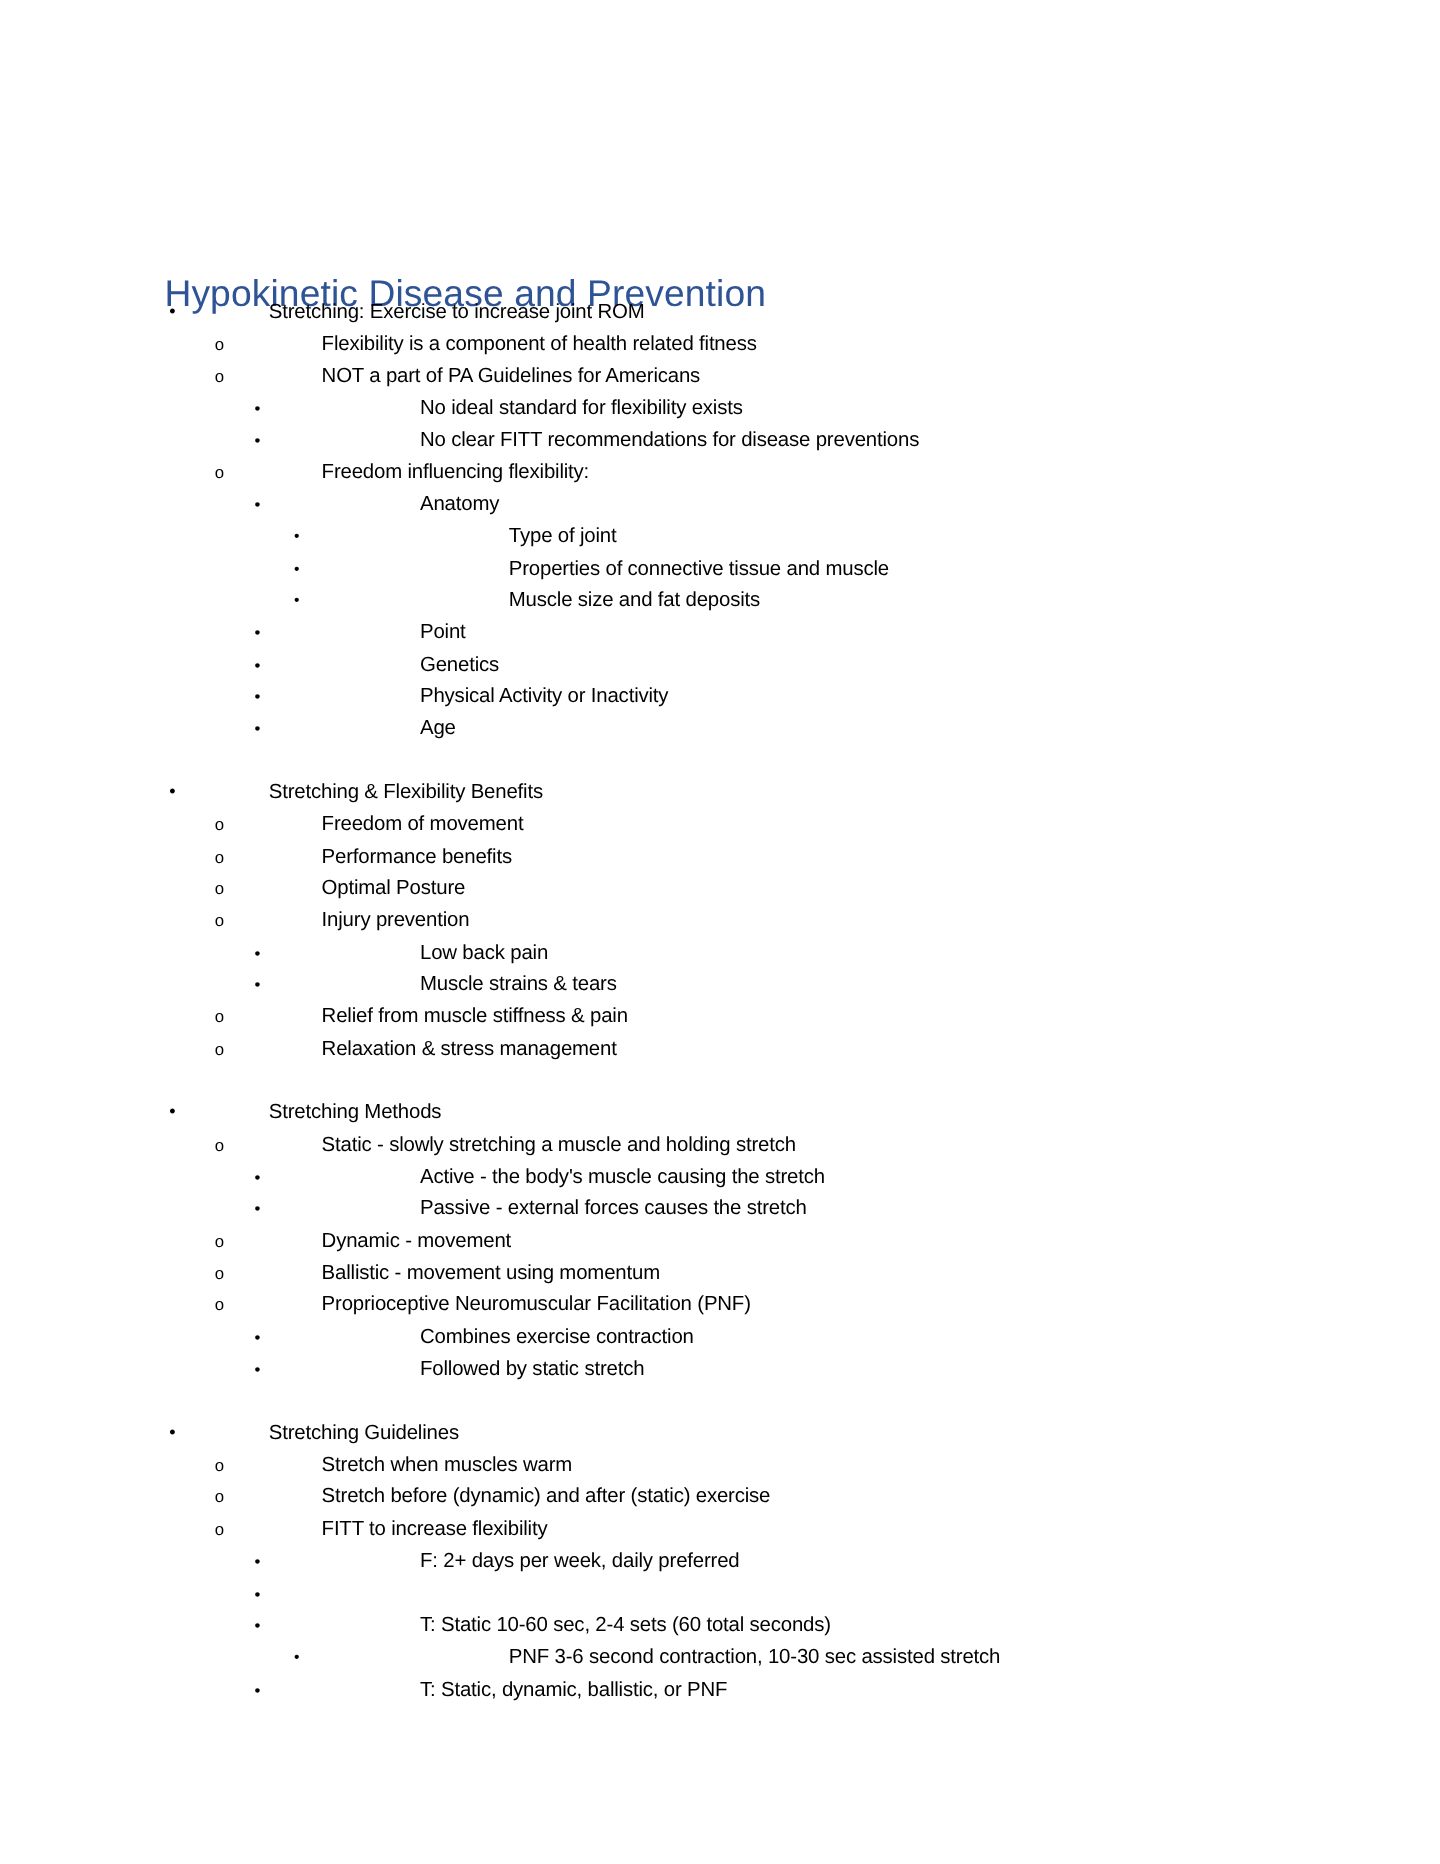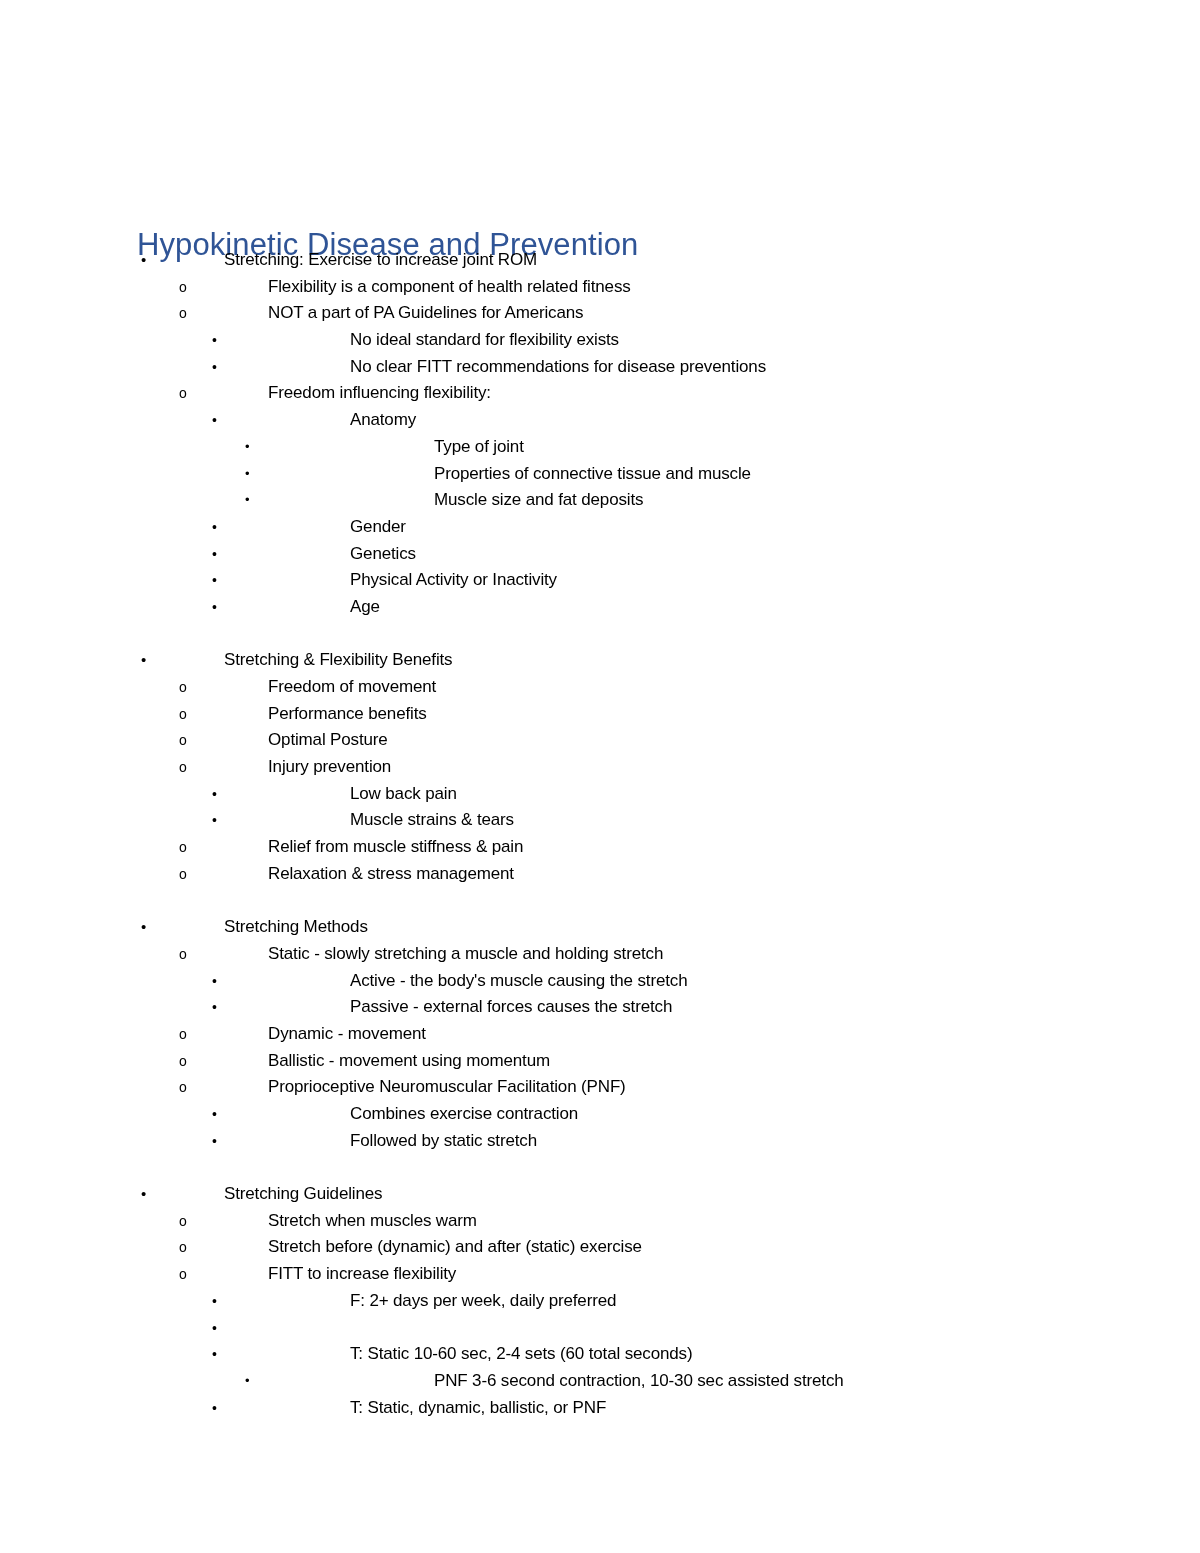--- a/index.html
+++ b/index.html
@@ -88,21 +88,21 @@
   
   .lv2 > .bullet { left: 179px; font-size: 14px; }
   .lv2 > .txt    { left: 268px; }
 
   
   .lv3 > .bullet { left: 212px; font-size: 14px; }
   .lv3 > .txt    { left: 350px; }
 
   
   .lv4 > .bullet { left: 245px; font-size: 13px; }
-  .lv4 > .txt    { left: 434px; }
+  .lv4 > .txt    { left: 424px; }
 </style>
 </head>
 <body>
 
 <div id="page">
   <div id="doc-body">
 
     <h1 class="doc-title">Hypokinetic Disease and Prevention</h1>
 
     <div class="outline" id="outline-root">
@@ -141,21 +141,21 @@
         <div class="row lv4">
           <span class="bullet">•</span>
           <span class="txt">Properties of connective tissue and muscle</span>
         </div>
         <div class="row lv4">
           <span class="bullet">•</span>
           <span class="txt">Muscle size and fat deposits</span>
         </div>
         <div class="row lv3">
           <span class="bullet">•</span>
-          <span class="txt">Gender</span>
+          <span class="txt">Point</span>
         </div>
         <div class="row lv3">
           <span class="bullet">•</span>
           <span class="txt">Genetics</span>
         </div>
         <div class="row lv3">
           <span class="bullet">•</span>
           <span class="txt">Physical Activity or Inactivity</span>
         </div>
         <div class="row lv3">

